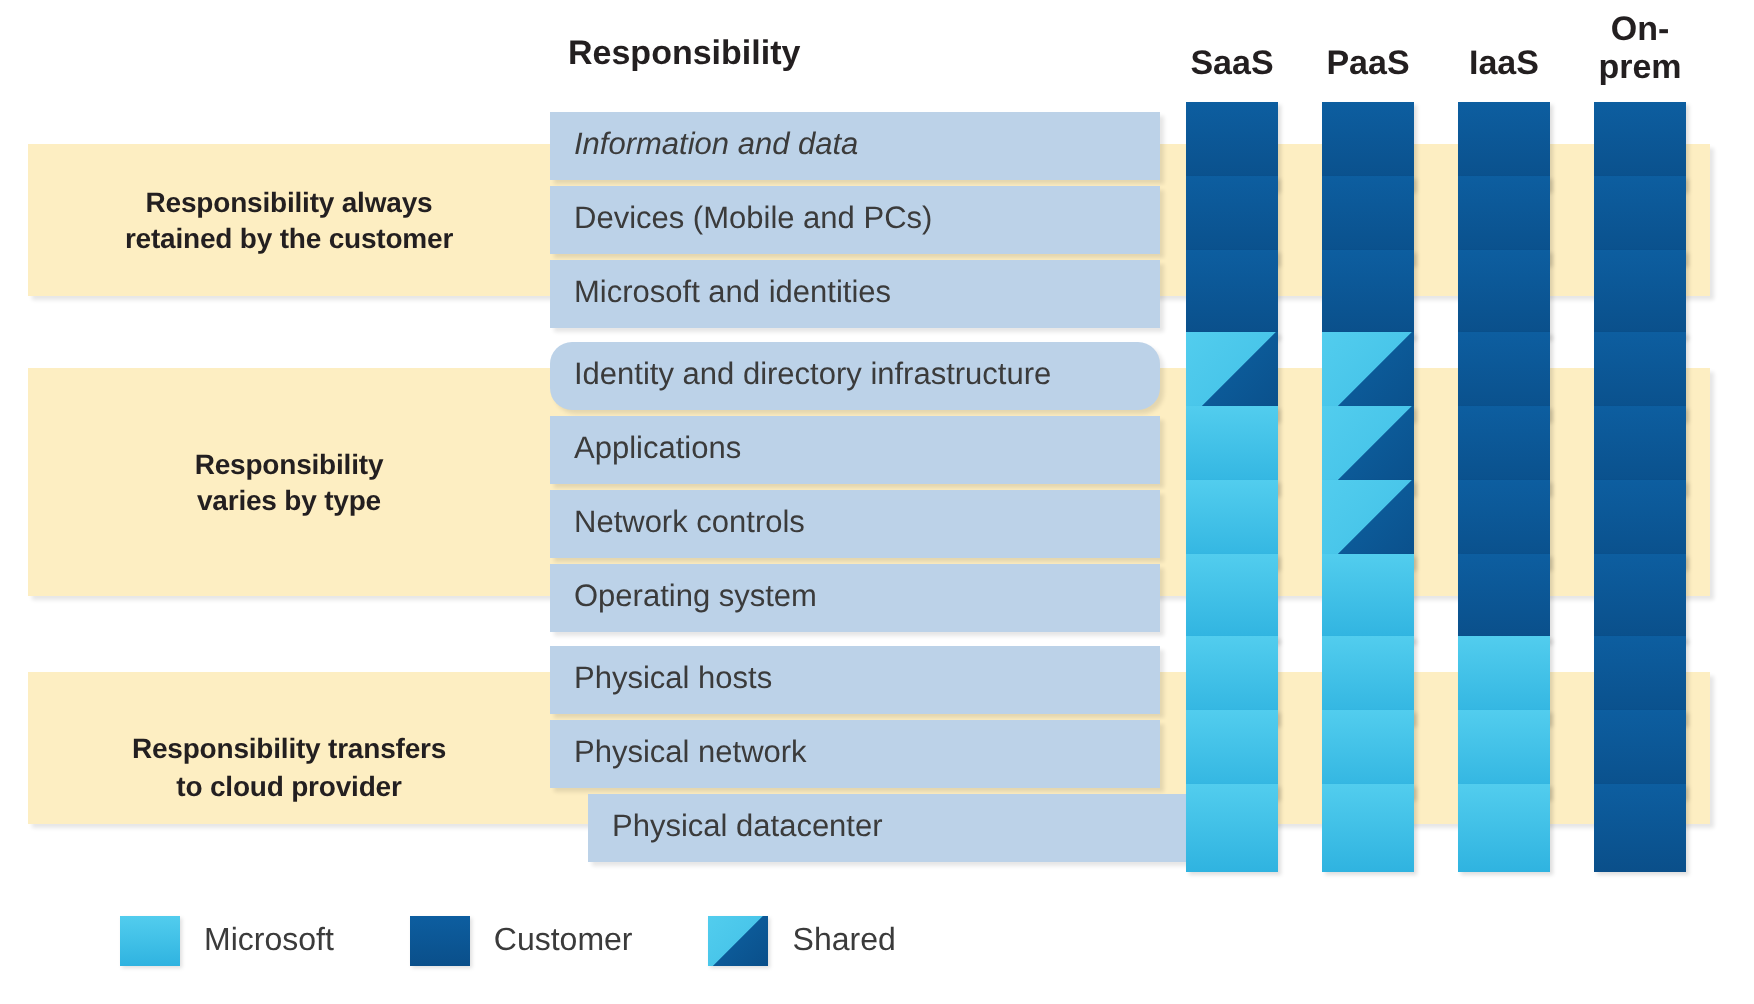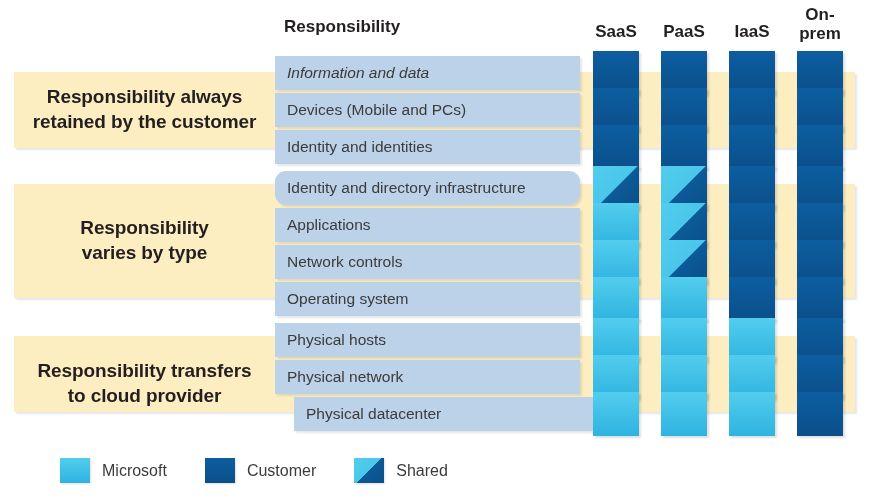--- a/index.html
+++ b/index.html
@@ -16,21 +16,21 @@
     background:#fdeec2;
     box-shadow:2px 2px 2px rgba(0,0,0,.10);
     z-index:1;
   }
   .band-label{
     position:absolute;z-index:4;
     display:flex;align-items:center;justify-content:center;
     text-align:center;
     color:#231f20;
     font-weight:bold;
-    font-size:19px;
+    font-size:14px;
     line-height:1.30;
     letter-spacing:-0.1px;
   }
 
   
   .rowchip{
     position:absolute;z-index:3;
     left:275px;width:305px;height:34px;
     background:#bcd2e8;
     box-shadow:2px 2px 2px rgba(0,0,0,.10);
@@ -133,21 +133,21 @@
     <div class="cell customer" style="left: 729px; top: 51px;"></div>
     <div class="cell customer" style="left: 797px; top: 51px;"></div>
     <div class="rowchip" style="top: 93px;">
       <span>Devices (Mobile and PCs)</span>
     </div>
     <div class="cell customer" style="left: 593px; top: 88px;"></div>
     <div class="cell customer" style="left: 661px; top: 88px;"></div>
     <div class="cell customer" style="left: 729px; top: 88px;"></div>
     <div class="cell customer" style="left: 797px; top: 88px;"></div>
     <div class="rowchip" style="top: 130px;">
-      <span>Identity and identities</span>
+      <span>Microsoft and identities</span>
     </div>
     <div class="cell customer" style="left: 593px; top: 125px;"></div>
     <div class="cell customer" style="left: 661px; top: 125px;"></div>
     <div class="cell customer" style="left: 729px; top: 125px;"></div>
     <div class="cell customer" style="left: 797px; top: 125px;"></div>
     <div class="rowchip" style="top: 171px; border-radius: 11px;">
       <span>Identity and directory infrastructure</span>
     </div>
     <div class="cell shared" style="left: 593px; top: 166px;"></div>
     <div class="cell shared" style="left: 661px; top: 166px;"></div>

